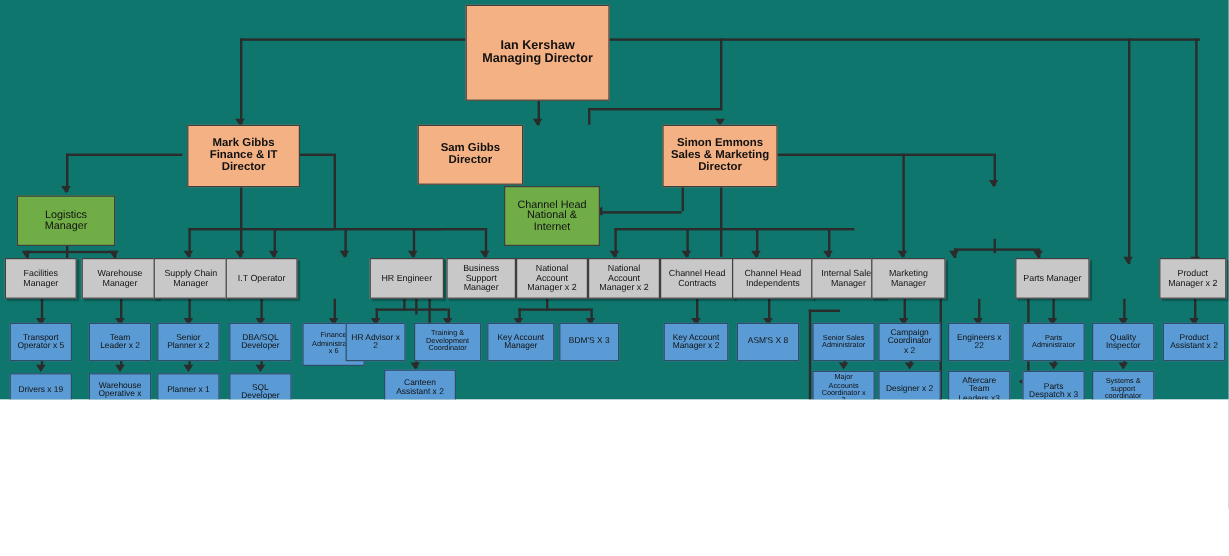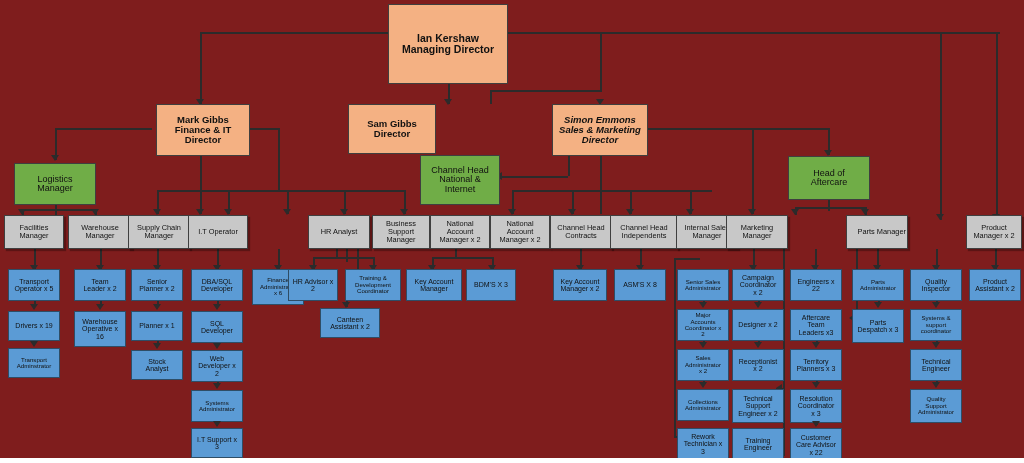--- a/index.html
+++ b/index.html
@@ -1,17 +1,17 @@
 <!DOCTYPE html>
 <html><head>
 <meta charset="utf-8">
 <style>
   html,body{margin:0;padding:0;background:#ffffff;}
   body{font-family:"Liberation Sans", sans-serif;}
-  #chart{position:relative;width:1024px;height:458px;background:#7f1d1d;overflow:hidden;}
+  #chart{position:relative;width:1024px;height:333px;background:#0f766e;overflow:hidden;}
   .node{position:absolute;box-sizing:border-box;border:1.5px solid #3f3f3f;
         display:flex;align-items:center;justify-content:center;text-align:center;
         color:#111111;font-weight:700;line-height:1.05;padding:1px;}
   .lvl1{background:#f4b183;font-size:10.5px;}
   .lvl2{background:#f4b183;font-size:9.5px;}
   .green{background:#70ad47;font-size:9px;font-weight:400;}
   .gray{background:#c8c8c8;font-size:7.4px;font-weight:400;box-shadow:2px 2px 1px rgba(0,0,0,.28);}
   .blue{background:#5b9bd5;border:1px solid #2e4d66;font-size:7px;font-weight:400;}
   .blue.sm{font-size:6.1px;}
   .line{position:absolute;background:#2b2b2b;}
@@ -173,48 +173,45 @@
   <div class="node lvl1" style="left:388px;top:4px;width:120px;height:80px;">
     <span>Ian Kershaw<br>Managing Director</span>
   </div>
 
   <div class="node lvl2" style="left:156px;top:104px;width:94px;height:52px;">
     <span>Mark Gibbs<br>Finance &amp; IT<br>Director</span>
   </div>
   <div class="node lvl2" style="left:348px;top:104px;width:88px;height:50px;">
     <span>Sam Gibbs<br>Director</span>
   </div>
-  <div class="node lvl2" style="left:552px;top:104px;width:96px;height:52px;font-style:italic;">
+  <div class="node lvl2" style="left:552px;top:104px;width:96px;height:52px;">
     <span>Simon Emmons<br>Sales &amp; Marketing<br>Director</span>
   </div>
 
   <div class="node green" style="left:14px;top:163px;width:82px;height:42px;">
     <span>Logistics<br>Manager</span>
   </div>
   <div class="node green" style="left:420px;top:155px;width:80px;height:50px;">
     <span>Channel Head<br>National &amp;<br>Internet</span>
   </div>
-  <div class="node green" style="left:788px;top:156px;width:82px;height:44px;">
-    <span>Head of<br>Aftercare</span>
-  </div>
 
   <div class="node gray" style="left:4px;top:215px;width:60px;height:34px;">
       <span>Facilities<br>Manager</span>
     </div>
   <div class="node gray" style="left:68px;top:215px;width:64px;height:34px;">
       <span>Warehouse<br>Manager</span>
     </div>
   <div class="node gray" style="left:128px;top:215px;width:62px;height:34px;">
       <span>Supply Chain<br>Manager</span>
     </div>
   <div class="node gray" style="left:188px;top:215px;width:60px;height:34px;">
       <span>I.T Operator</span>
     </div>
   <div class="node gray" style="left:308px;top:215px;width:62px;height:34px;">
-      <span>HR Analyst</span>
+      <span>HR Engineer</span>
     </div>
   <div class="node gray" style="left:372px;top:215px;width:58px;height:34px;">
       <span>Business<br>Support<br>Manager</span>
     </div>
   <div class="node gray" style="left:430px;top:215px;width:60px;height:34px;">
       <span>National<br>Account<br>Manager x 2</span>
     </div>
   <div class="node gray" style="left:490px;top:215px;width:60px;height:34px;">
       <span>National<br>Account<br>Manager x 2</span>
     </div>
@@ -223,21 +220,21 @@
     </div>
   <div class="node gray" style="left:610px;top:215px;width:68px;height:34px;">
       <span>Channel Head<br>Independents</span>
     </div>
   <div class="node gray" style="left:676px;top:215px;width:62px;height:34px;">
       <span>Internal Sales<br>Manager</span>
     </div>
   <div class="node gray" style="left:726px;top:215px;width:62px;height:34px;">
       <span>Marketing<br>Manager</span>
     </div>
-  <div class="node gray" style="left:846px;top:215px;width:62px;height:34px;justify-content:flex-end;">
+  <div class="node gray" style="left:846px;top:215px;width:62px;height:34px;">
       <span>Parts Manager</span>
     </div>
   <div class="node gray" style="left:966px;top:215px;width:56px;height:34px;">
       <span>Product<br>Manager x 2</span>
     </div>
 
   <div class="node blue" style="left:8px;top:269px;width:52px;height:32px;">
       <span>Transport<br>Operator x 5</span>
     </div>
   <div class="node blue" style="left:8px;top:311px;width:52px;height:30px;">

